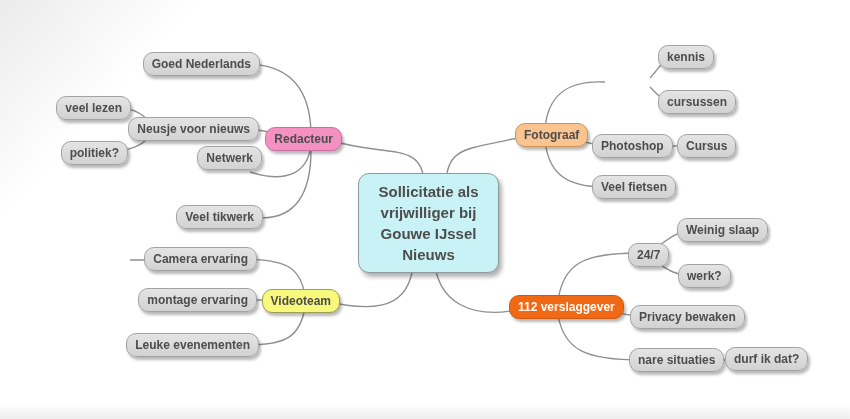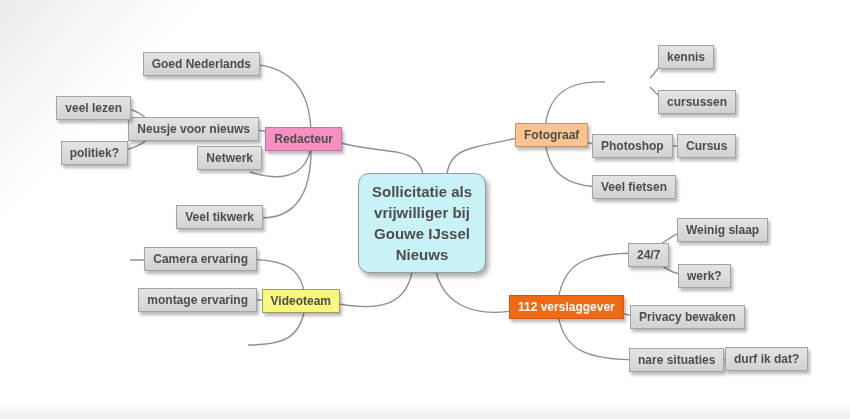--- a/index.html
+++ b/index.html
@@ -14,31 +14,31 @@
       linear-gradient(132deg, #ebebeb 0px, rgba(255,255,255,0) 150px),
       #ffffff;
   }
   svg.links{position:absolute;left:0;top:0;width:850px;height:419px;}
   svg.links path{fill:none;stroke:#8f8f8f;stroke-width:1.4;}
   .node{
     position:absolute;
     box-sizing:border-box;
     padding:4px 8px;
     border:1px solid #a3a3a3;
-    border-radius:0;
+    border-radius:10px;
     background:linear-gradient(180deg,#e4e4e4,#d2d2d2);
     color:#4d4d4d;
     font-size:12px;
     font-weight:bold;
     white-space:nowrap;
     box-shadow:2px 3px 3px rgba(0,0,0,.28);
     line-height:1.2;
   }
   .node--root{
-    width:128px;
+    width:141px;
     white-space:normal;
     text-align:center;
     font-size:15px;
     line-height:1.4;
     padding:7px 6px;
     border-radius:11px;
     border-color:#8e9b9d;
     box-shadow:3px 4px 4px rgba(0,0,0,.30);
   }
   .node--redacteur{border-color:#cd6fa5;}
@@ -97,20 +97,21 @@
   <div class="node node--fotograaf" style="left: 515px; top: 123px; background: rgb(249, 196, 143); text-align: right;">Fotograaf</div>
   <div class="node" style="left:658px;top:45px">kennis</div>
   <div class="node" style="left:658px;top:90px">cursussen</div>
   <div class="node" style="left:592px;top:134px">Photoshop</div>
   <div class="node" style="left:677px;top:134px">Cursus</div>
   <div class="node" style="left:592px;top:175px">Veel fietsen</div>
 
   <div class="node node--videoteam" style="right: 510px; top: 289px; background: rgb(248, 248, 125);">Videoteam</div>
   <div class="node" style="right:593px;top:247px">Camera ervaring</div>
   <div class="node" style="right:593px;top:288px">montage ervaring</div>
+  <div class="node" style="right:591px;top:333px">Leuke evenementen</div>
 
   <div class="node node--verslaggever" style="left: 509px; top: 295px; background: rgb(240, 106, 21);">112 verslaggever</div>
   <div class="node" style="left:628px;top:243px">24/7</div>
   <div class="node" style="left:677px;top:218px">Weinig slaap</div>
   <div class="node" style="left:678px;top:264px">werk?</div>
   <div class="node" style="left:630px;top:305px">Privacy bewaken</div>
   <div class="node" style="left:629px;top:348px">nare situaties</div>
   <div class="node" style="left:725px;top:347px">durf ik dat?</div>
 
 </div>

